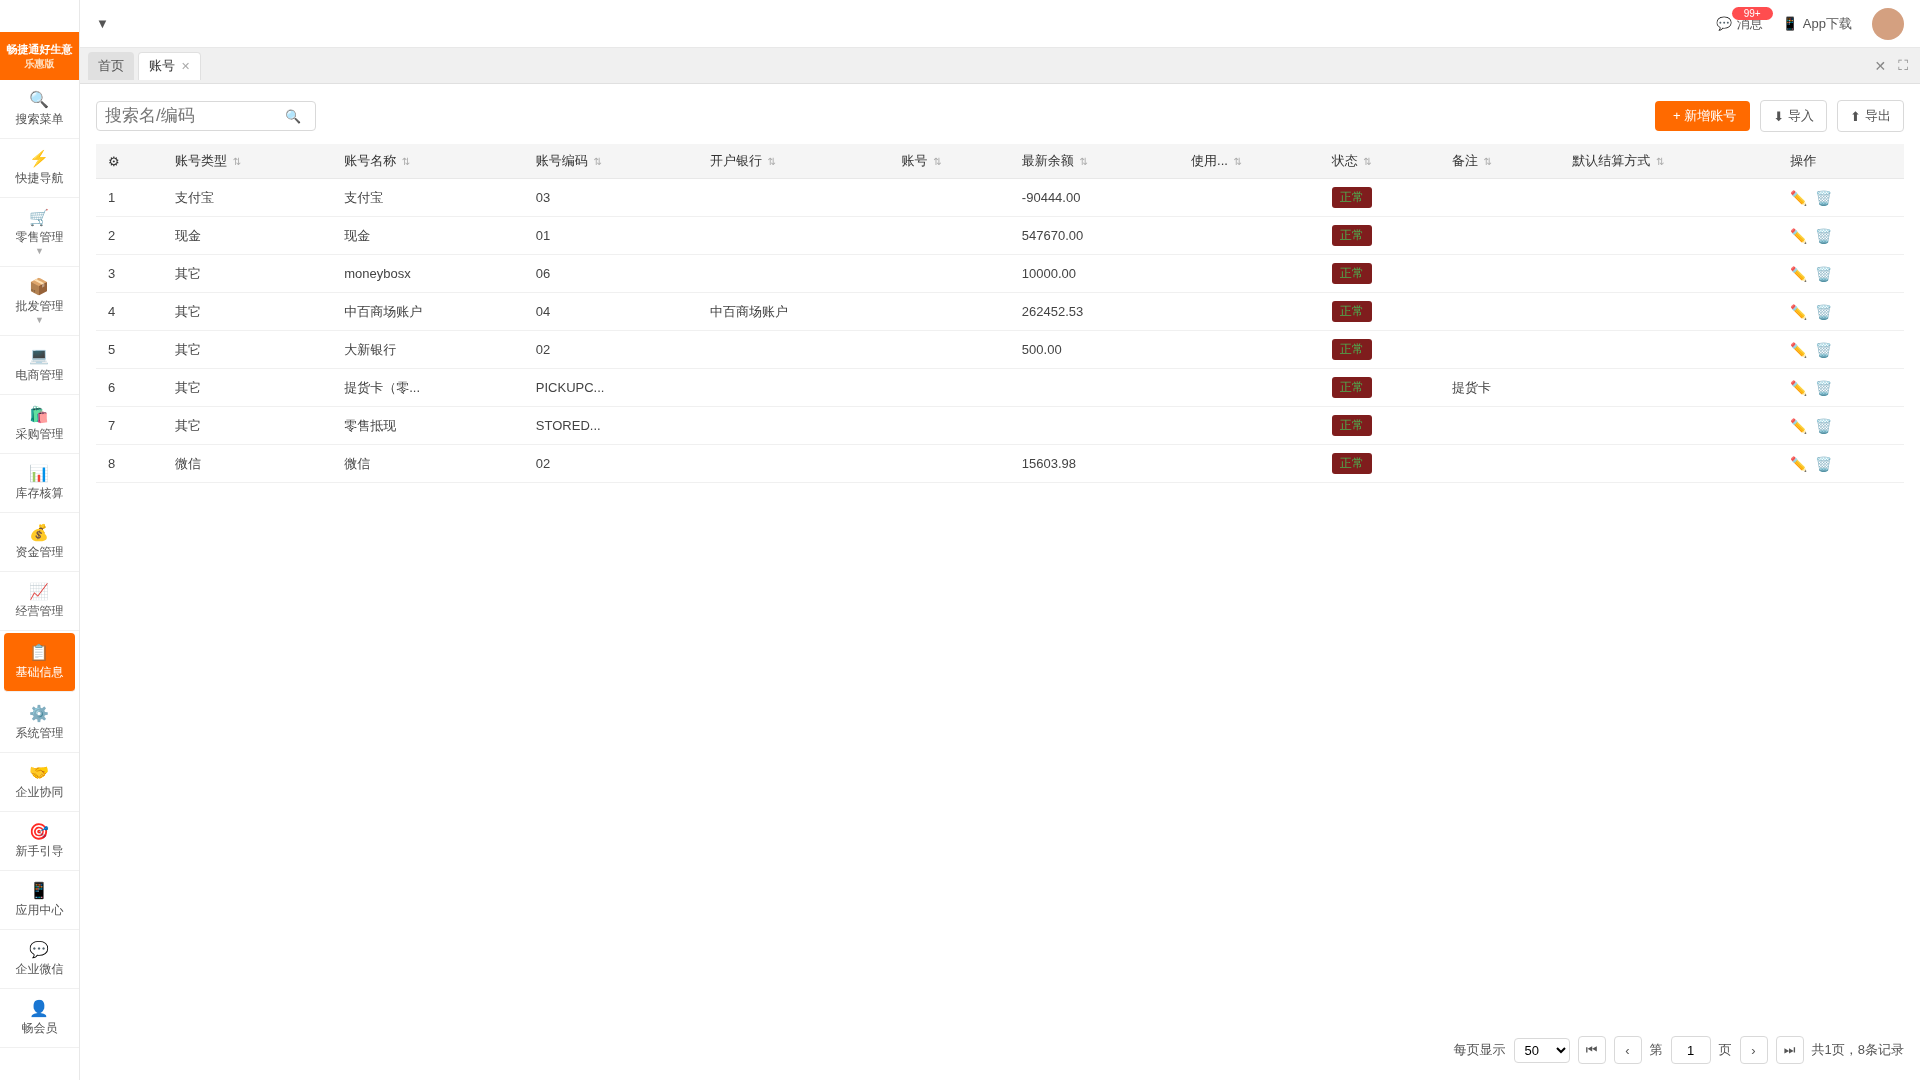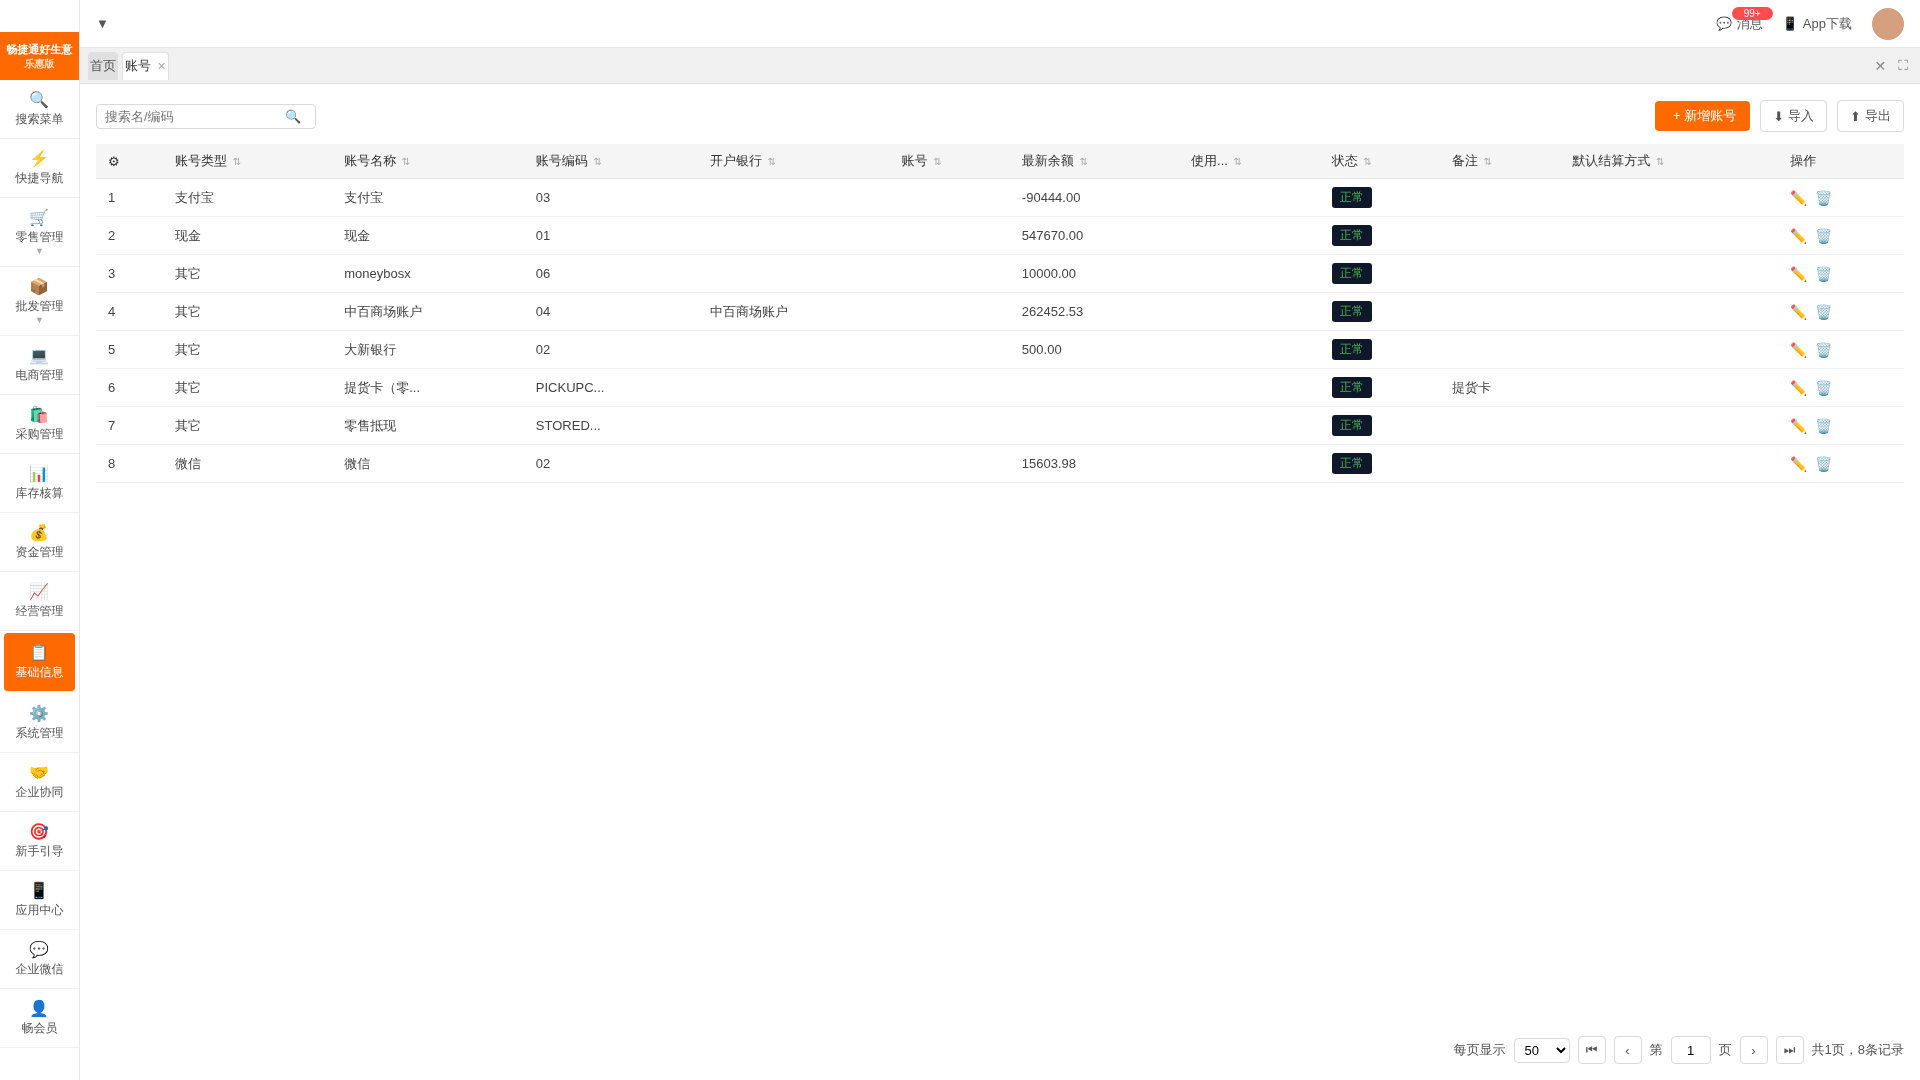--- a/index.html
+++ b/index.html
@@ -73,21 +73,21 @@
       background: #f0f0f0;
       display: flex;
       align-items: center;
       padding: 0 8px;
       gap: 4px;
       border-bottom: 1px solid #e0e0e0;
       flex-shrink: 0;
     }
     .tab {
       height: 28px;
-      padding: 0 2px;
+      padding: 0 10px;
       border-radius: 4px 4px 0 0;
       display: flex;
       align-items: center;
       gap: 6px;
       cursor: pointer;
       font-size: 13px;
       background: #e0e0e0;
       color: #555;
     }
     .tab.active { background: #fff; color: #333; border: 1px solid #e0e0e0; border-bottom: none; }
@@ -115,21 +115,21 @@
       align-items: center;
       border: 1px solid #d9d9d9;
       border-radius: 4px;
       padding: 4px 8px;
       width: 220px;
       background: #fff;
     }
     .search-box input {
       border: none;
       outline: none;
-      font-size: 13px;
+      font-size: 17px;
       width: 180px;
       color: #555;
     }
     .search-icon { color: #aaa; font-size: 13px; }
     .toolbar-right { display: flex; align-items: center; gap: 10px; }
     .btn-primary {
       background: #ff6a00;
       color: #fff;
       border: none;
       border-radius: 4px;
@@ -167,21 +167,21 @@
       white-space: nowrap;
     }
     th .sort-icon { font-size: 10px; color: #aaa; margin-left: 2px; }
     td {
       padding: 8px 12px;
       border-bottom: 1px solid #f0f0f0;
       color: #444;
       font-size: 13px;
     }
     .status-badge {
-      background: #0f172a;
+      background: #7f1d1d;
       color: #4caf50;
       border-radius: 3px;
       padding: 2px 8px;
       font-size: 12px;
       display: inline-block;
     }
     .action-icons { display: flex; gap: 8px; }
     .action-icon { color: #aaa; cursor: pointer; font-size: 14px; }
 
     

